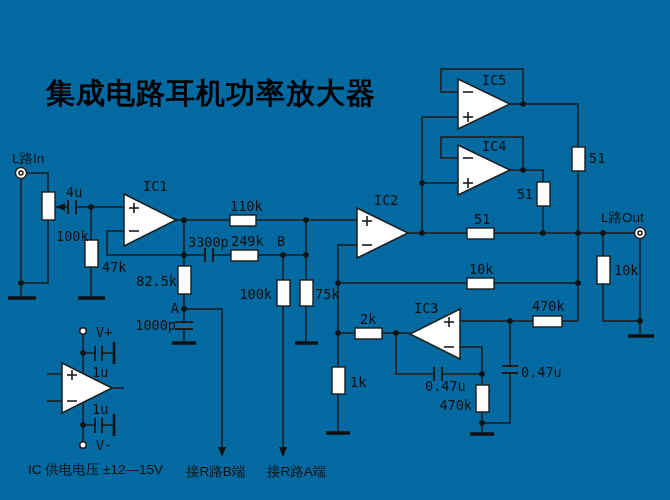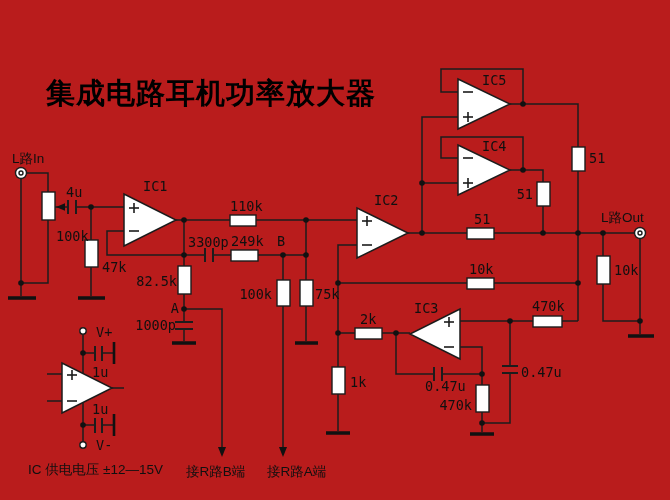--- a/index.html
+++ b/index.html
@@ -1,17 +1,17 @@
 <!DOCTYPE html>
 <html><head>
 <meta charset="utf-8">
 <style>
   html,body{margin:0;padding:0;background:#ffffff;}
   .stage{
-    position:relative;width:670px;height:500px;background:#b91c1c;overflow:hidden;
+    position:relative;width:670px;height:500px;background:#0369a1;overflow:hidden;
     font-family:"DejaVu Sans Mono", monospace;
   }
   svg{display:block}
   .wire{stroke:#1c1c1c;stroke-width:1.5;fill:none;}
   .comp{stroke:#1c1c1c;stroke-width:1.4;fill:#ffffff;}
   .tri{stroke:#1c1c1c;stroke-width:1.5;fill:#ffffff;}
   .plate{stroke:#1c1c1c;stroke-width:2;fill:none;}
   .gnd{stroke:#111111;stroke-width:3.5;fill:none;}
   .bar{stroke:#111111;stroke-width:2.6;fill:none;}
   .dot{fill:#111111;stroke:none;}

